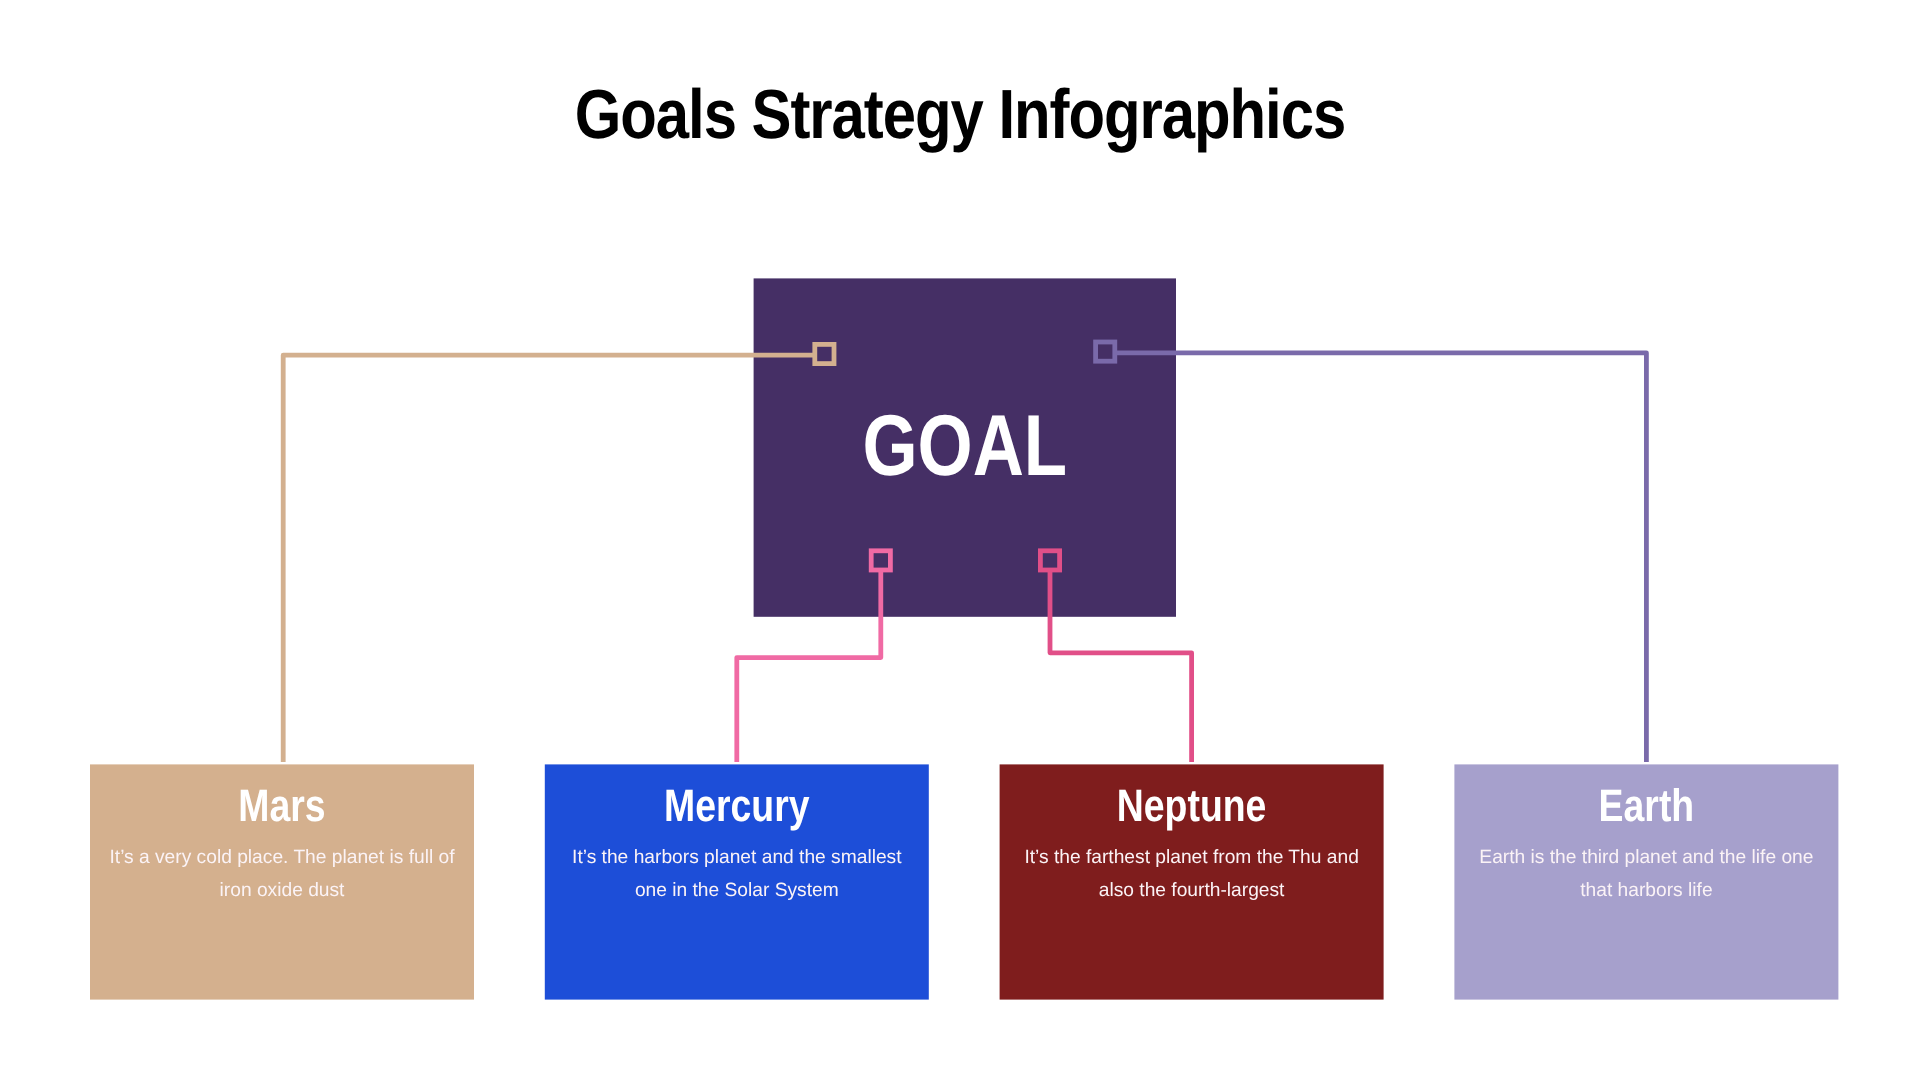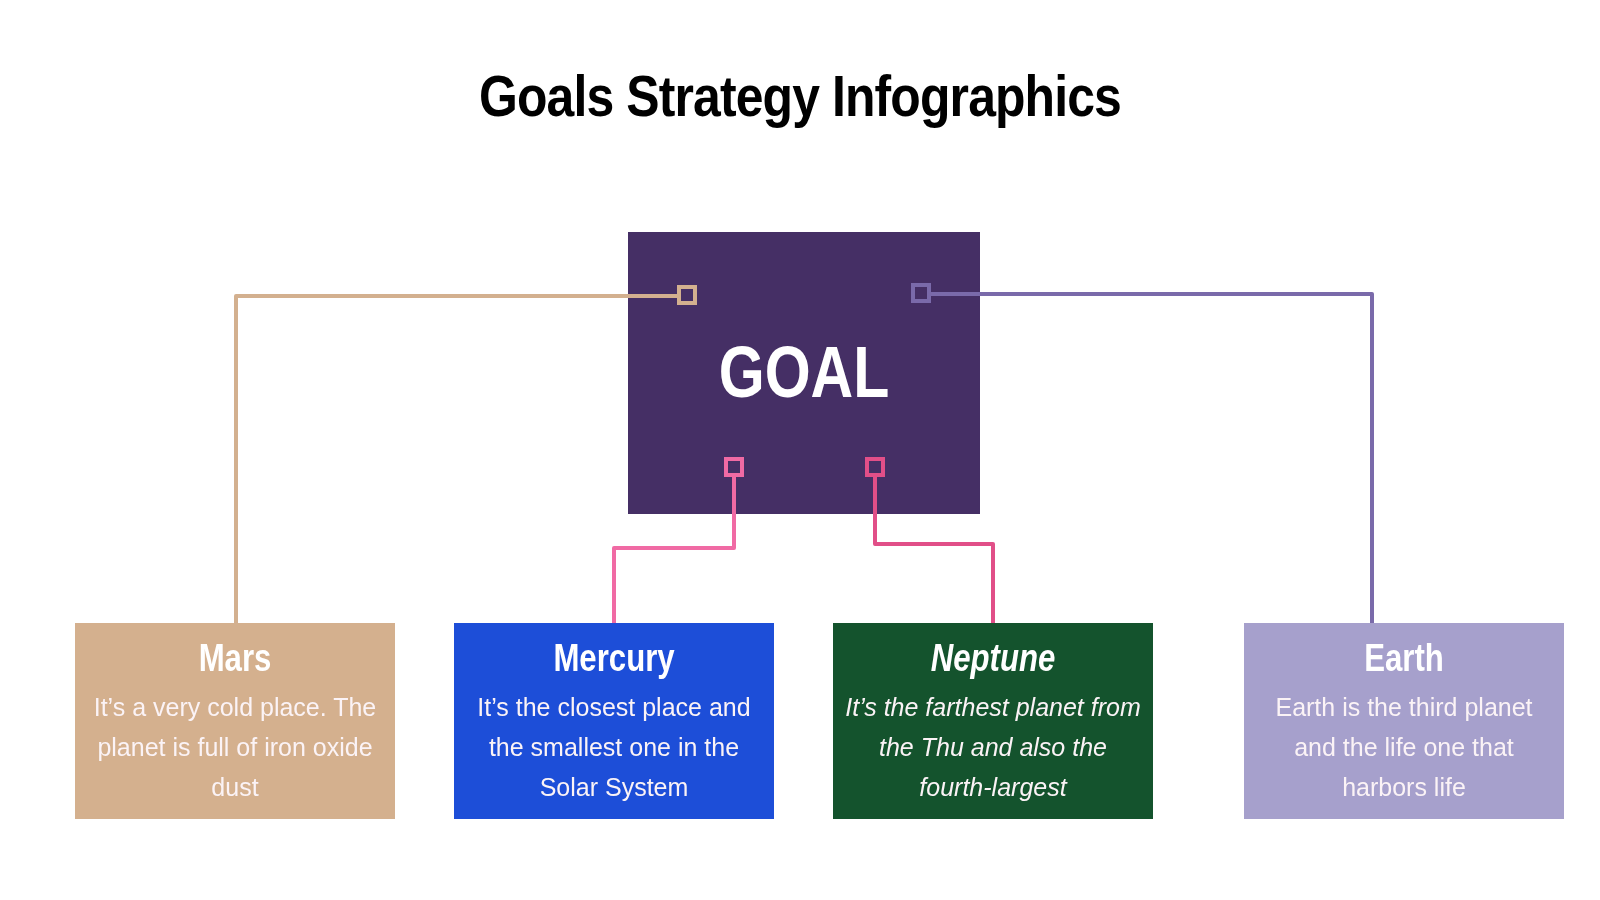--- a/index.html
+++ b/index.html
@@ -17,29 +17,29 @@
       position: absolute; left: 628px; top: 232px; width: 352px; height: 282px;
       background: #452f65;
     }
     .goal-label {
       position: absolute; left: 628px; top: 332px; width: 352px; text-align: center;
       color: #ffffff; font-weight: 700; font-size: 72px; line-height: 80px;
       transform: scaleX(0.82); transform-origin: center;
     }
     svg.connectors { position: absolute; left: 0; top: 0; width: 1600px; height: 900px; }
     .card {
-      position: absolute; top: 623px; width: 320px; height: 196px; box-sizing: border-box;
+      position: absolute; top: 637px; width: 320px; height: 196px; box-sizing: border-box;
       text-align: center; color: #ffffff;
     }
     .card-title {
       display: block; margin-top: 12px; font-weight: 700; font-size: 38px; line-height: 46px;
       transform: scaleX(0.82); transform-origin: center;
     }
     .card-desc {
-      display: block; margin: 6px auto 0; width: 300px; font-size: 25px; line-height: 40px;
+      display: block; margin: 6px auto 0; width: 300px; font-size: 16px; line-height: 28px;
       color: #fbf3f6;
     }
   </style>
 </head>
 <body>
 
 <div class="title">Goals Strategy Infographics</div>
 
 <div class="goal-box"></div>
 <div class="goal-label">GOAL</div>
@@ -66,22 +66,22 @@
     <rect x="867" y="459" width="16" height="16" fill="#452f65" stroke="#e14f88" stroke-width="4"></rect>
   </g>
 </svg>
 
 <div class="card" style="left:75px; background:#d4b08e;">
   <span class="card-title">Mars</span>
   <span class="card-desc">It’s a very cold place. The planet is full of iron oxide dust</span>
 </div>
 <div class="card" style="left:454px; background:#1d4ed8;">
   <span class="card-title">Mercury</span>
-  <span class="card-desc">It’s the closest place and the smallest one in the Solar System</span>
+  <span class="card-desc">It’s the harbors planet and the smallest one in the Solar System</span>
 </div>
-<div class="card" style="left:833px; background:#14532d;font-style:italic;">
+<div class="card" style="left:833px; background:#7f1d1d;">
   <span class="card-title">Neptune</span>
   <span class="card-desc">It’s the farthest planet from the Thu and also the fourth-largest</span>
 </div>
-<div class="card" style="left:1212px; background:#a6a0cc;margin-left:32px;">
+<div class="card" style="left:1212px; background:#a6a0cc;">
   <span class="card-title">Earth</span>
   <span class="card-desc">Earth is the third planet and the life one that harbors life</span>
 </div>
 
 </body></html>

